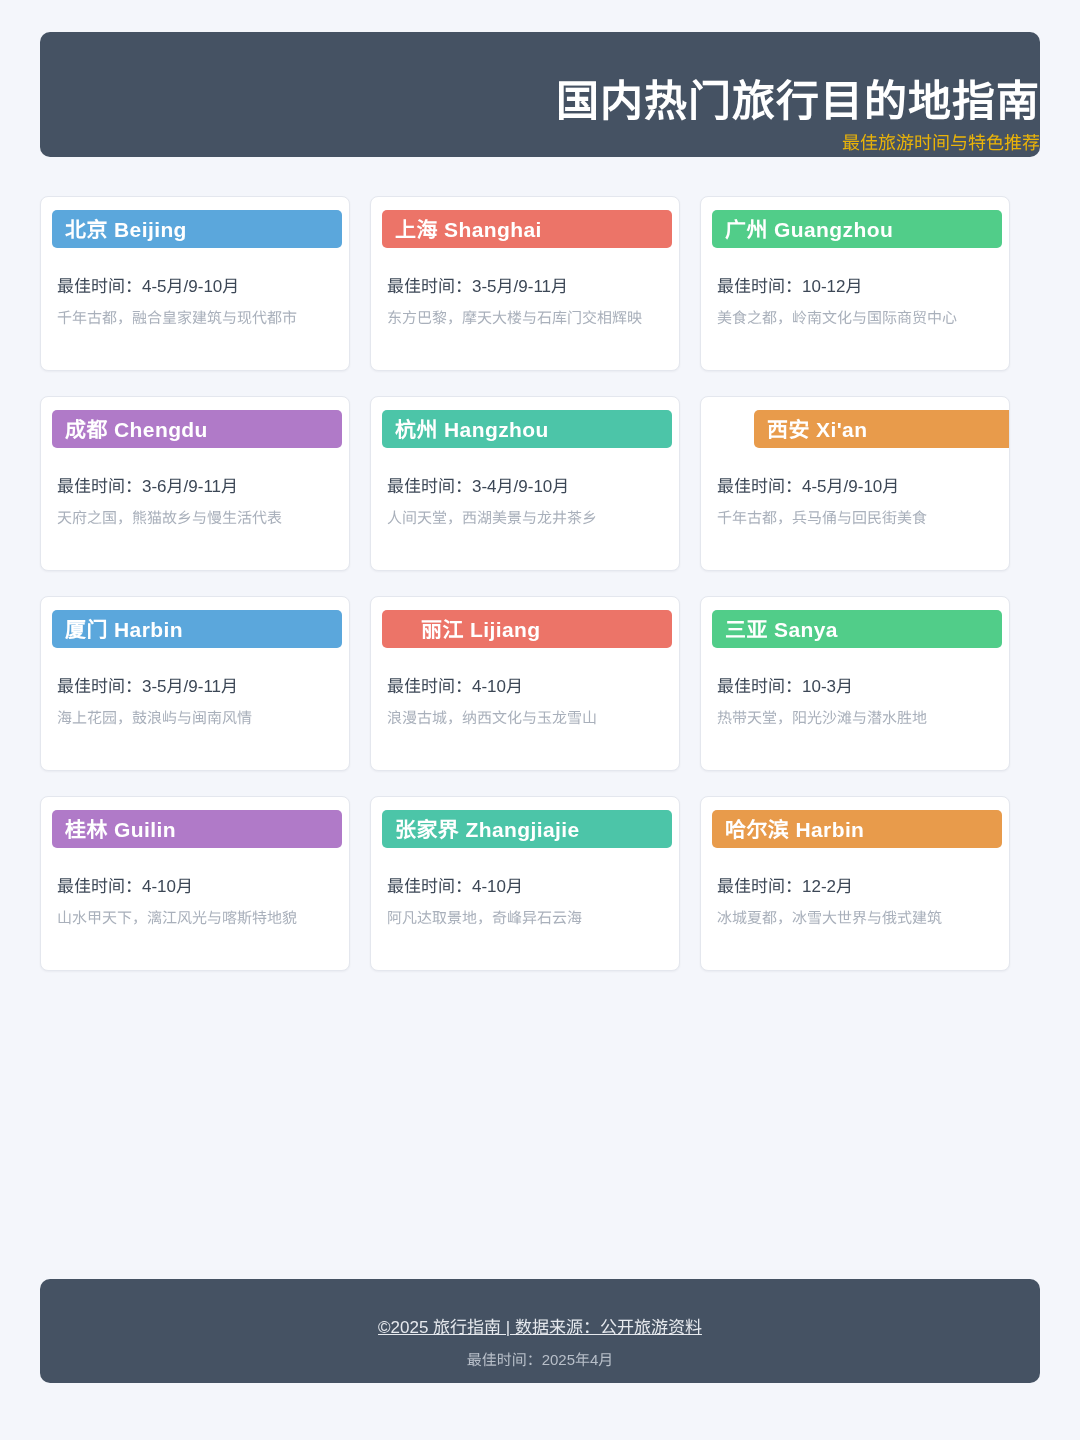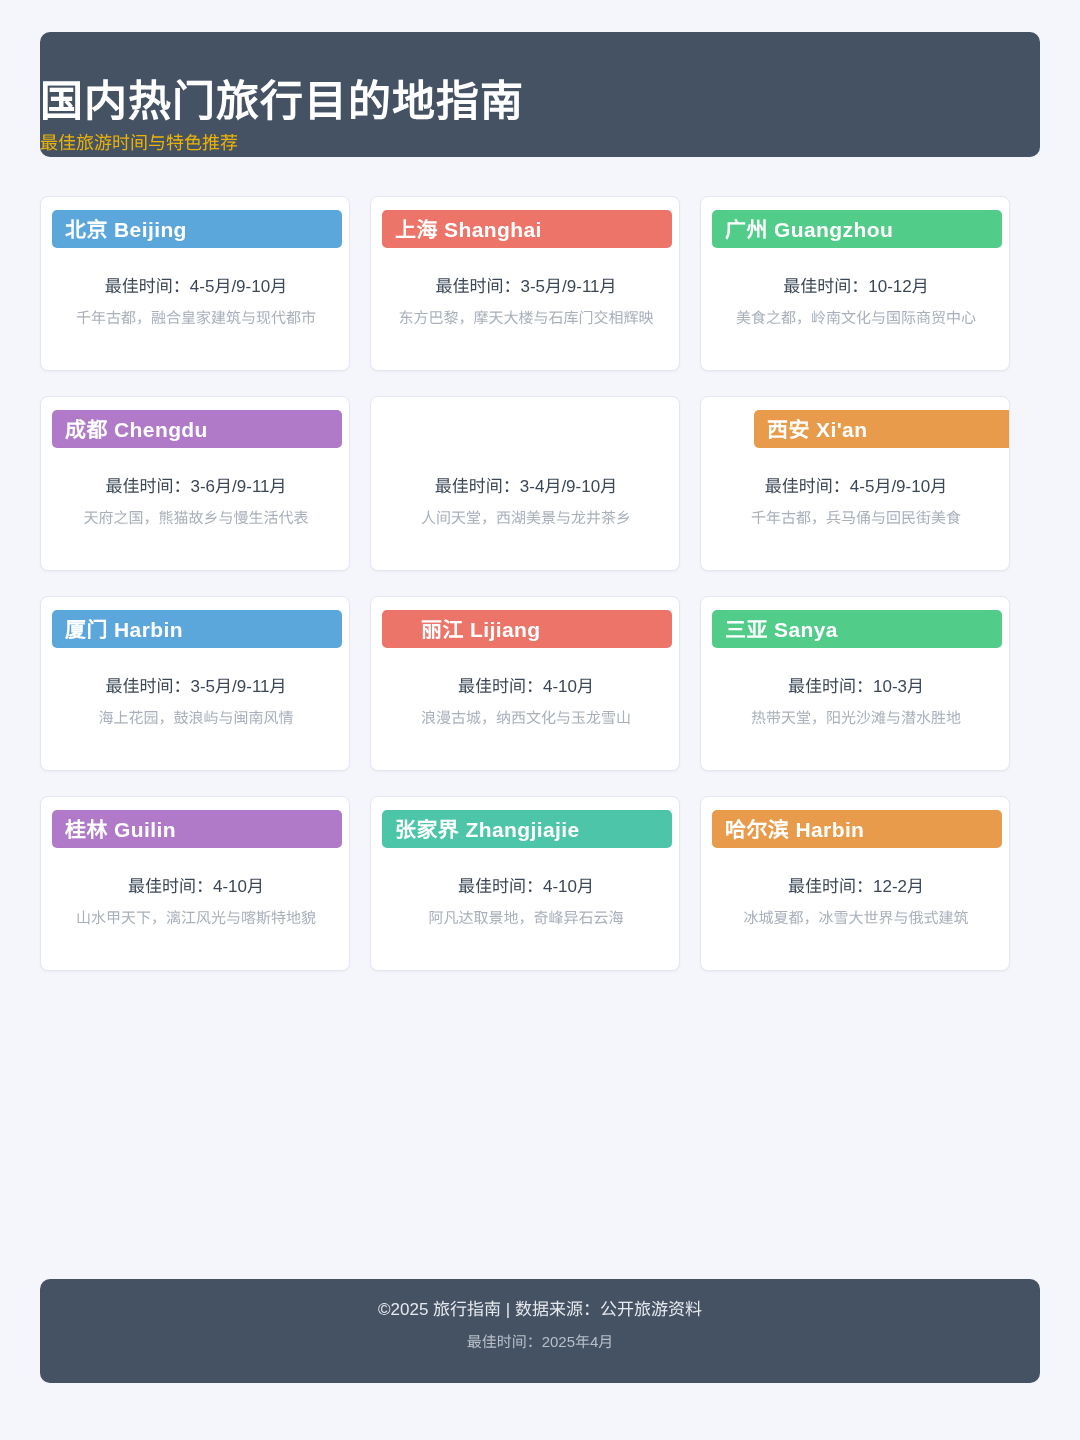--- a/index.html
+++ b/index.html
@@ -27,21 +27,21 @@
   
   .header {
     position: absolute;
     left: 40px;
     top: 32px;
     width: 1000px;
     height: 125px;
     background: #455263;
     border-radius: 10px;
     overflow: hidden;
-    text-align: left;
+    text-align: right;
   }
 
   .header-title {
     display: block;
     margin-top: 46px;
     color: #ffffff;
     font-size: 43px;
     font-weight: bold;
     letter-spacing: 1px;
     line-height: 1.08;
@@ -62,21 +62,20 @@
   .grid {
     position: absolute;
     left: 40px;
     top: 196px;
     width: 1000px;
     display: grid;
     grid-template-columns: repeat(3, 310px);
     grid-auto-rows: 175px;
     column-gap: 20px;
     row-gap: 25px;
-    text-align: center;
   }
 
   .card {
     position: relative;
     background: #ffffff;
     border: 1px solid #e4e7ee;
     border-radius: 8px;
     box-shadow: 0 1px 2px rgba(30, 40, 60, 0.05);
     overflow: hidden;
   }
@@ -135,25 +134,26 @@
     width: 1000px;
     height: 104px;
     background: #455263;
     border-radius: 10px;
     text-align: center;
     overflow: hidden;
   }
 
   .footer-line1 {
     display: block;
-    margin-top: 20px;
+    margin-top: 38px;
     color: #e6e9ee;
     font-size: 17px;
     line-height: 1.25;
     white-space: nowrap;
+    text-decoration: underline;
   }
 
   .footer-line2 {
     display: block;
     margin-top: 13px;
     color: #b8bfc9;
     font-size: 15px;
     line-height: 1.25;
     white-space: nowrap;
   }
@@ -199,20 +199,23 @@
       <div class="card">
         <div class="card-banner" style="background: rgb(176, 122, 200);">
           <span class="card-banner-label">成都 Chengdu</span>
         </div>
         <div class="card-body">
           <div class="card-best-time">最佳时间：3-6月/9-11月</div>
           <div class="card-desc">天府之国，熊猫故乡与慢生活代表</div>
         </div>
       </div>
       <div class="card">
+        <div class="card-banner" style="background: rgb(76, 197, 168);">
+          <span class="card-banner-label">杭州 Hangzhou</span>
+        </div>
         <div class="card-body">
           <div class="card-best-time">最佳时间：3-4月/9-10月</div>
           <div class="card-desc">人间天堂，西湖美景与龙井茶乡</div>
         </div>
       </div>
       <div class="card">
         <div class="card-banner" style="background: rgb(232, 155, 75); margin-left: 42px;">
           <span class="card-banner-label">西安 Xi'an</span>
         </div>
         <div class="card-body">

